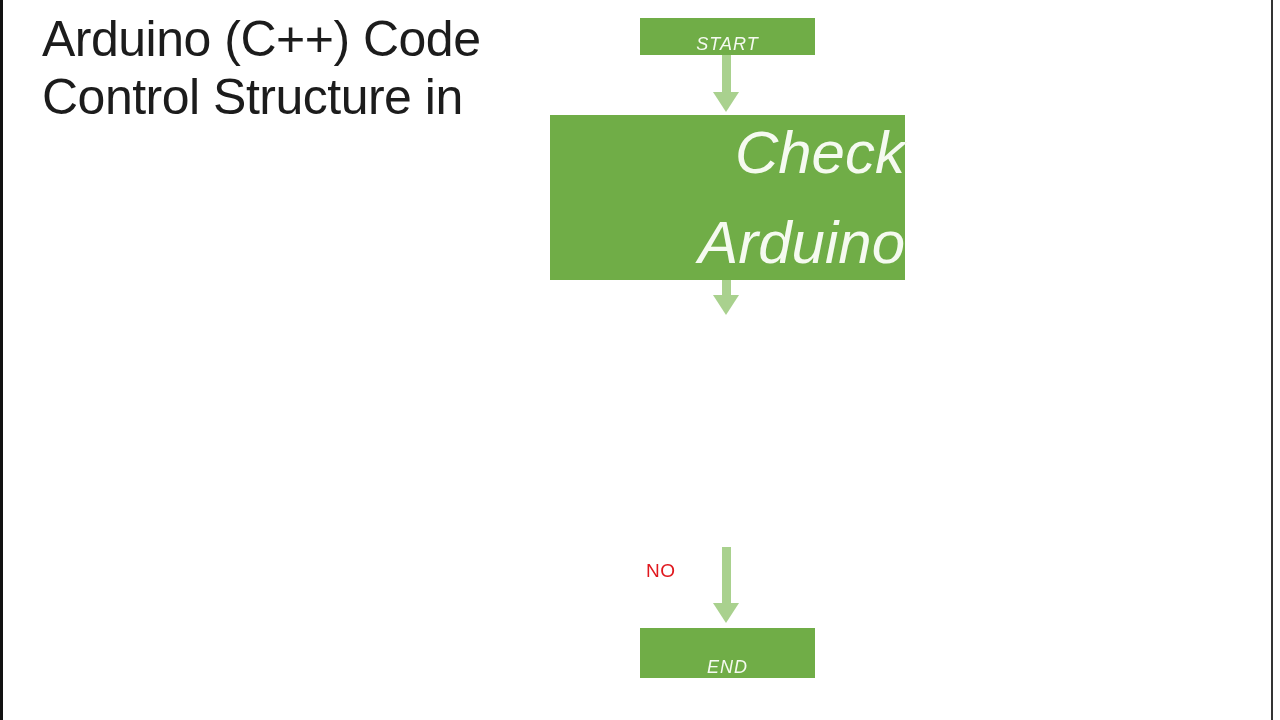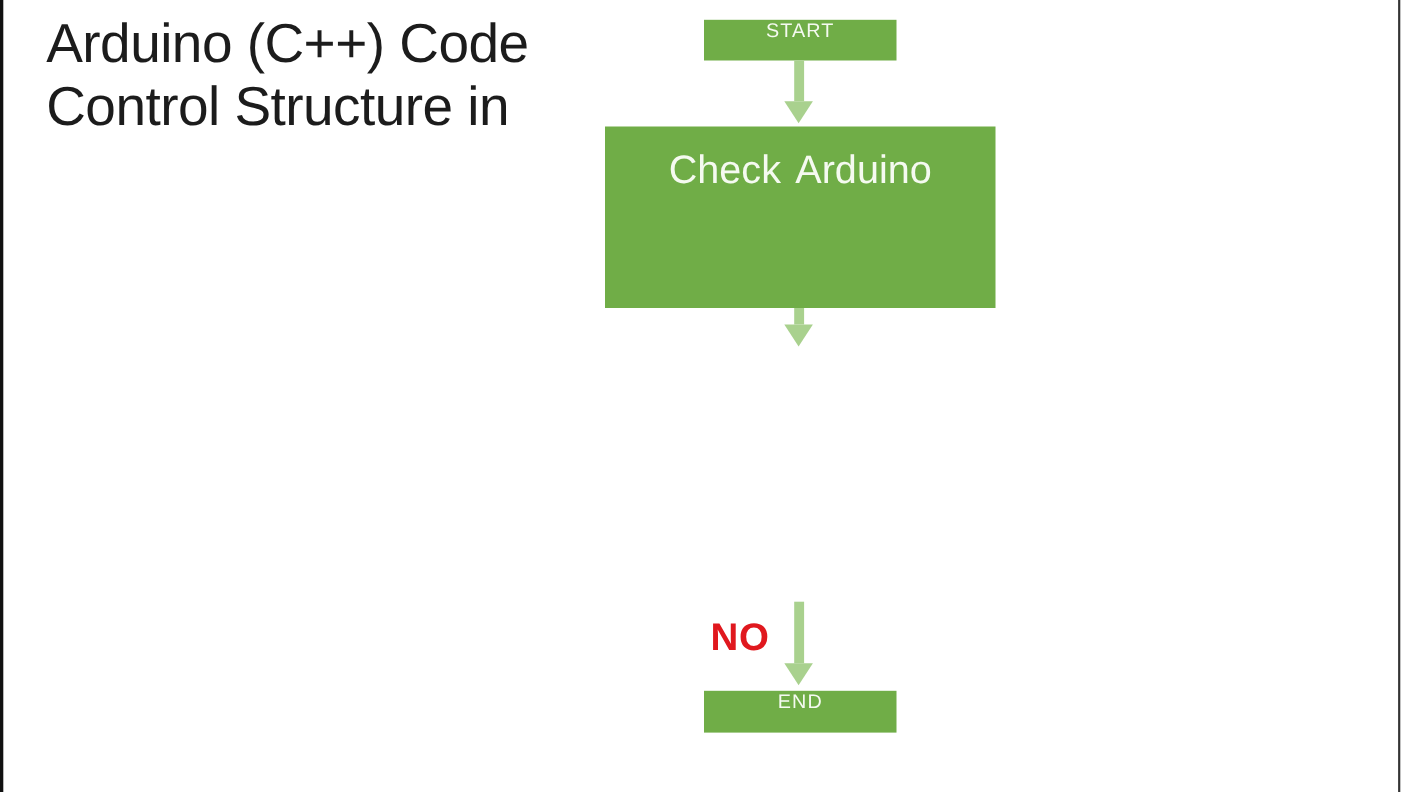--- a/index.html
+++ b/index.html
@@ -27,34 +27,35 @@
     font-size:50px;line-height:58px;font-weight:300;
     color:var(--title_text);
     letter-spacing:-0.5px;
     white-space:nowrap;
   }
 
   .node{
     position:absolute;
     background:var(--node_fill);
     color:var(--node_text);
-    display:flex;align-items:flex-start;justify-content:center;
+    display:flex;align-items:flex-end;justify-content:center;
     text-align:center;
+    font-style:italic;
   }
   .terminator{
     width:175px;left:640px;
     font-size:18px;letter-spacing:1px;
   }
   .node.start{top:18px;height:37px;}
-  .node.end{top:628px;height:38px;}
+  .node.end{top:628px;height:50px;}
 
   .node.process{
     left:550px;top:115px;width:355px;height:165px;
-    flex-direction:row;
-    font-size:36px;line-height:77px;gap:13px;
+    flex-direction:column;
+    font-size:60px;line-height:77px;gap:13px;
   }
 
   .node.decision{
     left:528px;top:314px;width:402px;height:233px;
     background:transparent;
   }
   .diamond-shape{
     position:absolute;inset:0;
     background:var(--node_fill);
     clip-path:polygon(50% 0, 100% 50%, 50% 100%, 0 50%);
@@ -77,21 +78,21 @@
   }
   .arrow-1 .shaft{top:55px;height:37px;}
   .arrow-1 .head{top:92px;}
   .arrow-2 .shaft{top:280px;height:15px;}
   .arrow-2 .head{top:295px;}
   .arrow-3 .shaft{top:547px;height:56px;}
   .arrow-3 .head{top:603px;}
 
   .no-label{
     position:absolute;left:646px;top:560px;
-    font-size:35px;font-weight:700;
+    font-size:19px;font-weight:400;
     color:var(--no_label);
     letter-spacing:0.5px;
   }
 </style>
 </head>
 <body>
 
 <div class="slide">
 
   <div class="frame-line left"></div>

